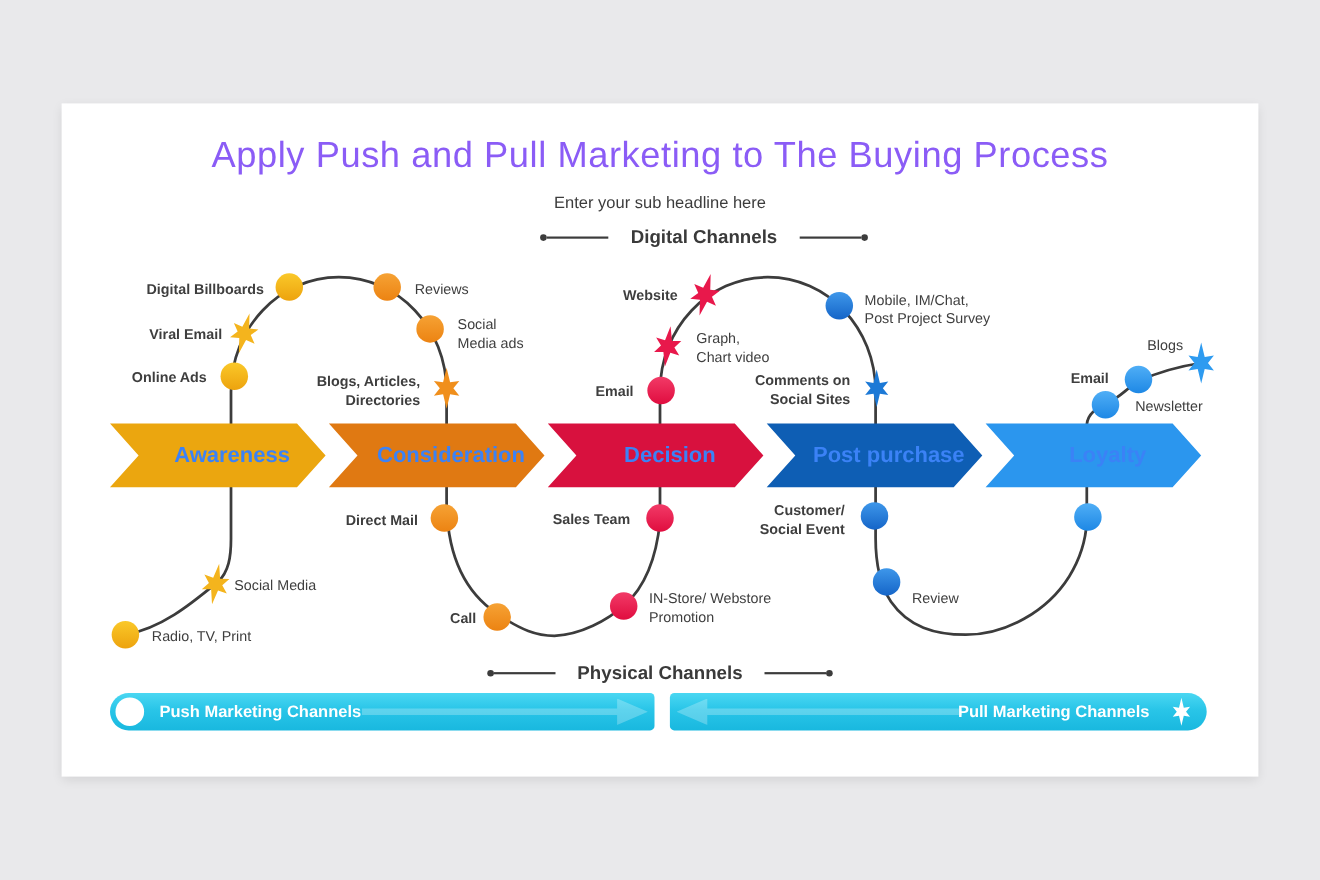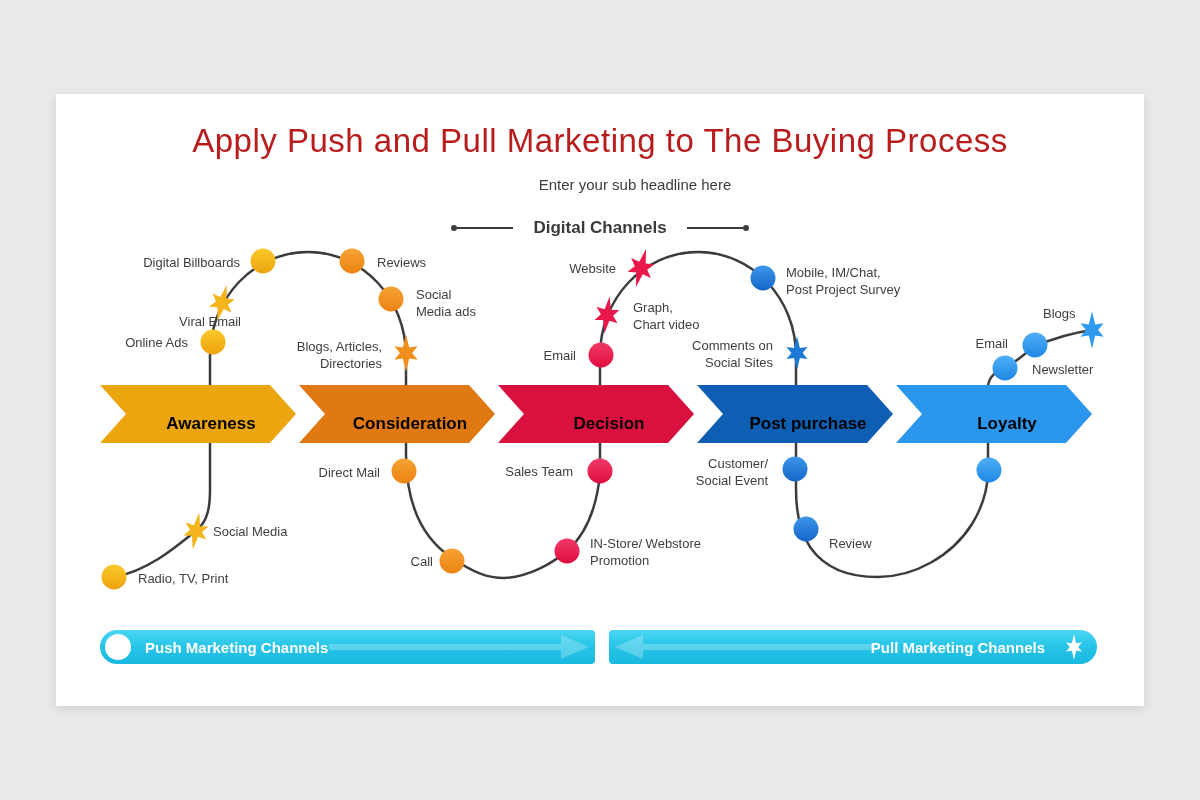--- a/index.html
+++ b/index.html
@@ -7,43 +7,43 @@
     width:1200px;height:800px;background:#e9e9eb;
     font-family:"Liberation Sans","DejaVu Sans",sans-serif;
     position:relative;overflow:hidden;
   }
   .card{
     position:absolute;left:56px;top:94px;width:1088px;height:612px;
     background:#ffffff;box-shadow:0 3px 10px rgba(0,0,0,0.10);
   }
   .title{
     position:absolute;top:28px;left:0;width:100%;text-align:center;
-    font-size:33px;color:#b91c1c;letter-spacing:0.5px;
+    font-size:33px;color:#8b5cf6;letter-spacing:0.5px;
   }
   .subtitle{
     position:absolute;top:82px;left:0;width:100%;text-align:center;
-    font-size:15px;color:#3c3c3c;margin-left:35px;
+    font-size:15px;color:#3c3c3c;
   }
   .sec-header{
     position:absolute;left:0;width:100%;height:20px;
     display:flex;align-items:center;justify-content:center;
   }
   .sec-header .txt{font-size:17px;font-weight:bold;color:#3a3a3a;margin:0 20px;}
   .sec-header .line{width:56px;height:2px;background:#3c3c3c;}
   .sec-header .dot{width:6px;height:6px;border-radius:50%;background:#3c3c3c;}
   .diagram-svg{position:absolute;left:0;top:0;width:1088px;height:612px;}
   .lbl{
     position:absolute;font-size:13px;color:#3e3e3e;line-height:17px;
     white-space:pre-line;
   }
-  .lbl.r{text-align:right;}
+  .lbl.r{text-align:right;font-weight:bold;}
   .stage-label{
-    position:absolute;top:301px;height:58px;width:170px;
+    position:absolute;top:291px;height:58px;width:170px;
     display:flex;align-items:center;justify-content:center;
-    color:#000000;font-weight:bold;font-size:17px;
+    color:#3b82f6;font-weight:bold;font-size:20px;
   }
   .bar{
     position:absolute;top:536px;height:34px;
     background:linear-gradient(180deg,#4ad7f2 0%,#29c5e8 45%,#19b8df 100%);
     display:flex;align-items:center;color:#fff;font-weight:bold;font-size:15px;
   }
   .bar.push{left:44px;width:495px;border-radius:17px 4px 4px 17px;}
   .bar.pull{left:553px;width:488px;border-radius:4px 17px 17px 4px;justify-content:flex-end;}
   .bar .white-circle{
     width:26px;height:26px;border-radius:50%;background:#fff;margin:0 14px 0 5px;flex:none;
@@ -62,21 +62,21 @@
   .bar .star-wrap{margin:0 8px 0 14px;flex:none;display:flex;}
 </style>
 </head>
 <body>
 
 <div class="card">
 
   <div class="title">Apply Push and Pull Marketing to The Buying Process</div>
   <div class="subtitle">Enter your sub headline here</div>
 
-  <div class="sec-header" style="top:124px;">
+  <div class="sec-header" style="top:112px;padding-left:40px;">
     <span class="dot"></span>
     <span class="line"></span>
     <span class="txt">Digital Channels</span>
     <span class="line"></span>
     <span class="dot"></span>
   </div>
 
   <svg class="diagram-svg" viewBox="0 0 1088 612">
     <defs>
       <linearGradient id="gY" x1="0" y1="0" x2="0" y2="1">
@@ -158,21 +158,21 @@
     <use href="#star6" transform="translate(1036,236) scale(1.1)" fill="#2e9bf0"></use>
   </svg>
 
   <div class="stage-label" style="left:70px;">Awareness</div>
   <div class="stage-label" style="left:269px;">Consideration</div>
   <div class="stage-label" style="left:468px;">Decision</div>
   <div class="stage-label" style="left:667px;">Post purchase</div>
   <div class="stage-label" style="left:866px;">Loyalty</div>
 
   <div class="lbl r" style="left:24px;top:160px;width:160px;">Digital Billboards</div>
-  <div class="lbl r" style="left:0;top:219px;width:146px;padding-left:39px;">Viral Email</div>
+  <div class="lbl r" style="left:0;top:201px;width:146px;">Viral Email</div>
   <div class="lbl r" style="left:0;top:240px;width:132px;">Online Ads</div>
   <div class="lbl" style="left:321px;top:160px;">Reviews</div>
   <div class="lbl" style="left:360px;top:192px;">Social
 Media ads</div>
   <div class="lbl r" style="left:176px;top:244px;width:150px;">Blogs, Articles,
 Directories</div>
   <div class="lbl r" style="left:410px;top:166px;width:150px;">Website</div>
   <div class="lbl" style="left:577px;top:205px;">Graph,
 Chart video</div>
   <div class="lbl r" style="left:370px;top:253px;width:150px;">Email</div>
@@ -187,20 +187,27 @@
   <div class="lbl" style="left:82px;top:476px;">Radio, TV, Print</div>
   <div class="lbl r" style="left:174px;top:370px;width:150px;">Direct Mail</div>
   <div class="lbl r" style="left:227px;top:459px;width:150px;">Call</div>
   <div class="lbl r" style="left:367px;top:369px;width:150px;">Sales Team</div>
   <div class="lbl" style="left:534px;top:441px;">IN-Store/ Webstore
 Promotion</div>
   <div class="lbl r" style="left:562px;top:361px;width:150px;">Customer/
 Social Event</div>
   <div class="lbl" style="left:773px;top:441px;">Review</div>
 
+  <div class="sec-header" style="top:508px;">
+    <span class="dot"></span>
+    <span class="line"></span>
+    <span class="txt">Physical Channels</span>
+    <span class="line"></span>
+    <span class="dot"></span>
+  </div>
 
   <div class="bar pull">
     <span class="bar-arrow"></span>
     <span>Pull Marketing Channels</span>
     <span class="star-wrap">
       <svg width="30" height="30" viewBox="-20 -20 40 40">
         <path d="M0,-17 L2.9,-4.9 L10.5,-6.1 L5.6,0 L10.5,6.1 L2.9,4.9 L0,17 L-2.9,4.9 L-10.5,6.1 L-5.6,0 L-10.5,-6.1 L-2.9,-4.9 Z" fill="#ffffff"></path>
       </svg>
     </span>
   </div>

